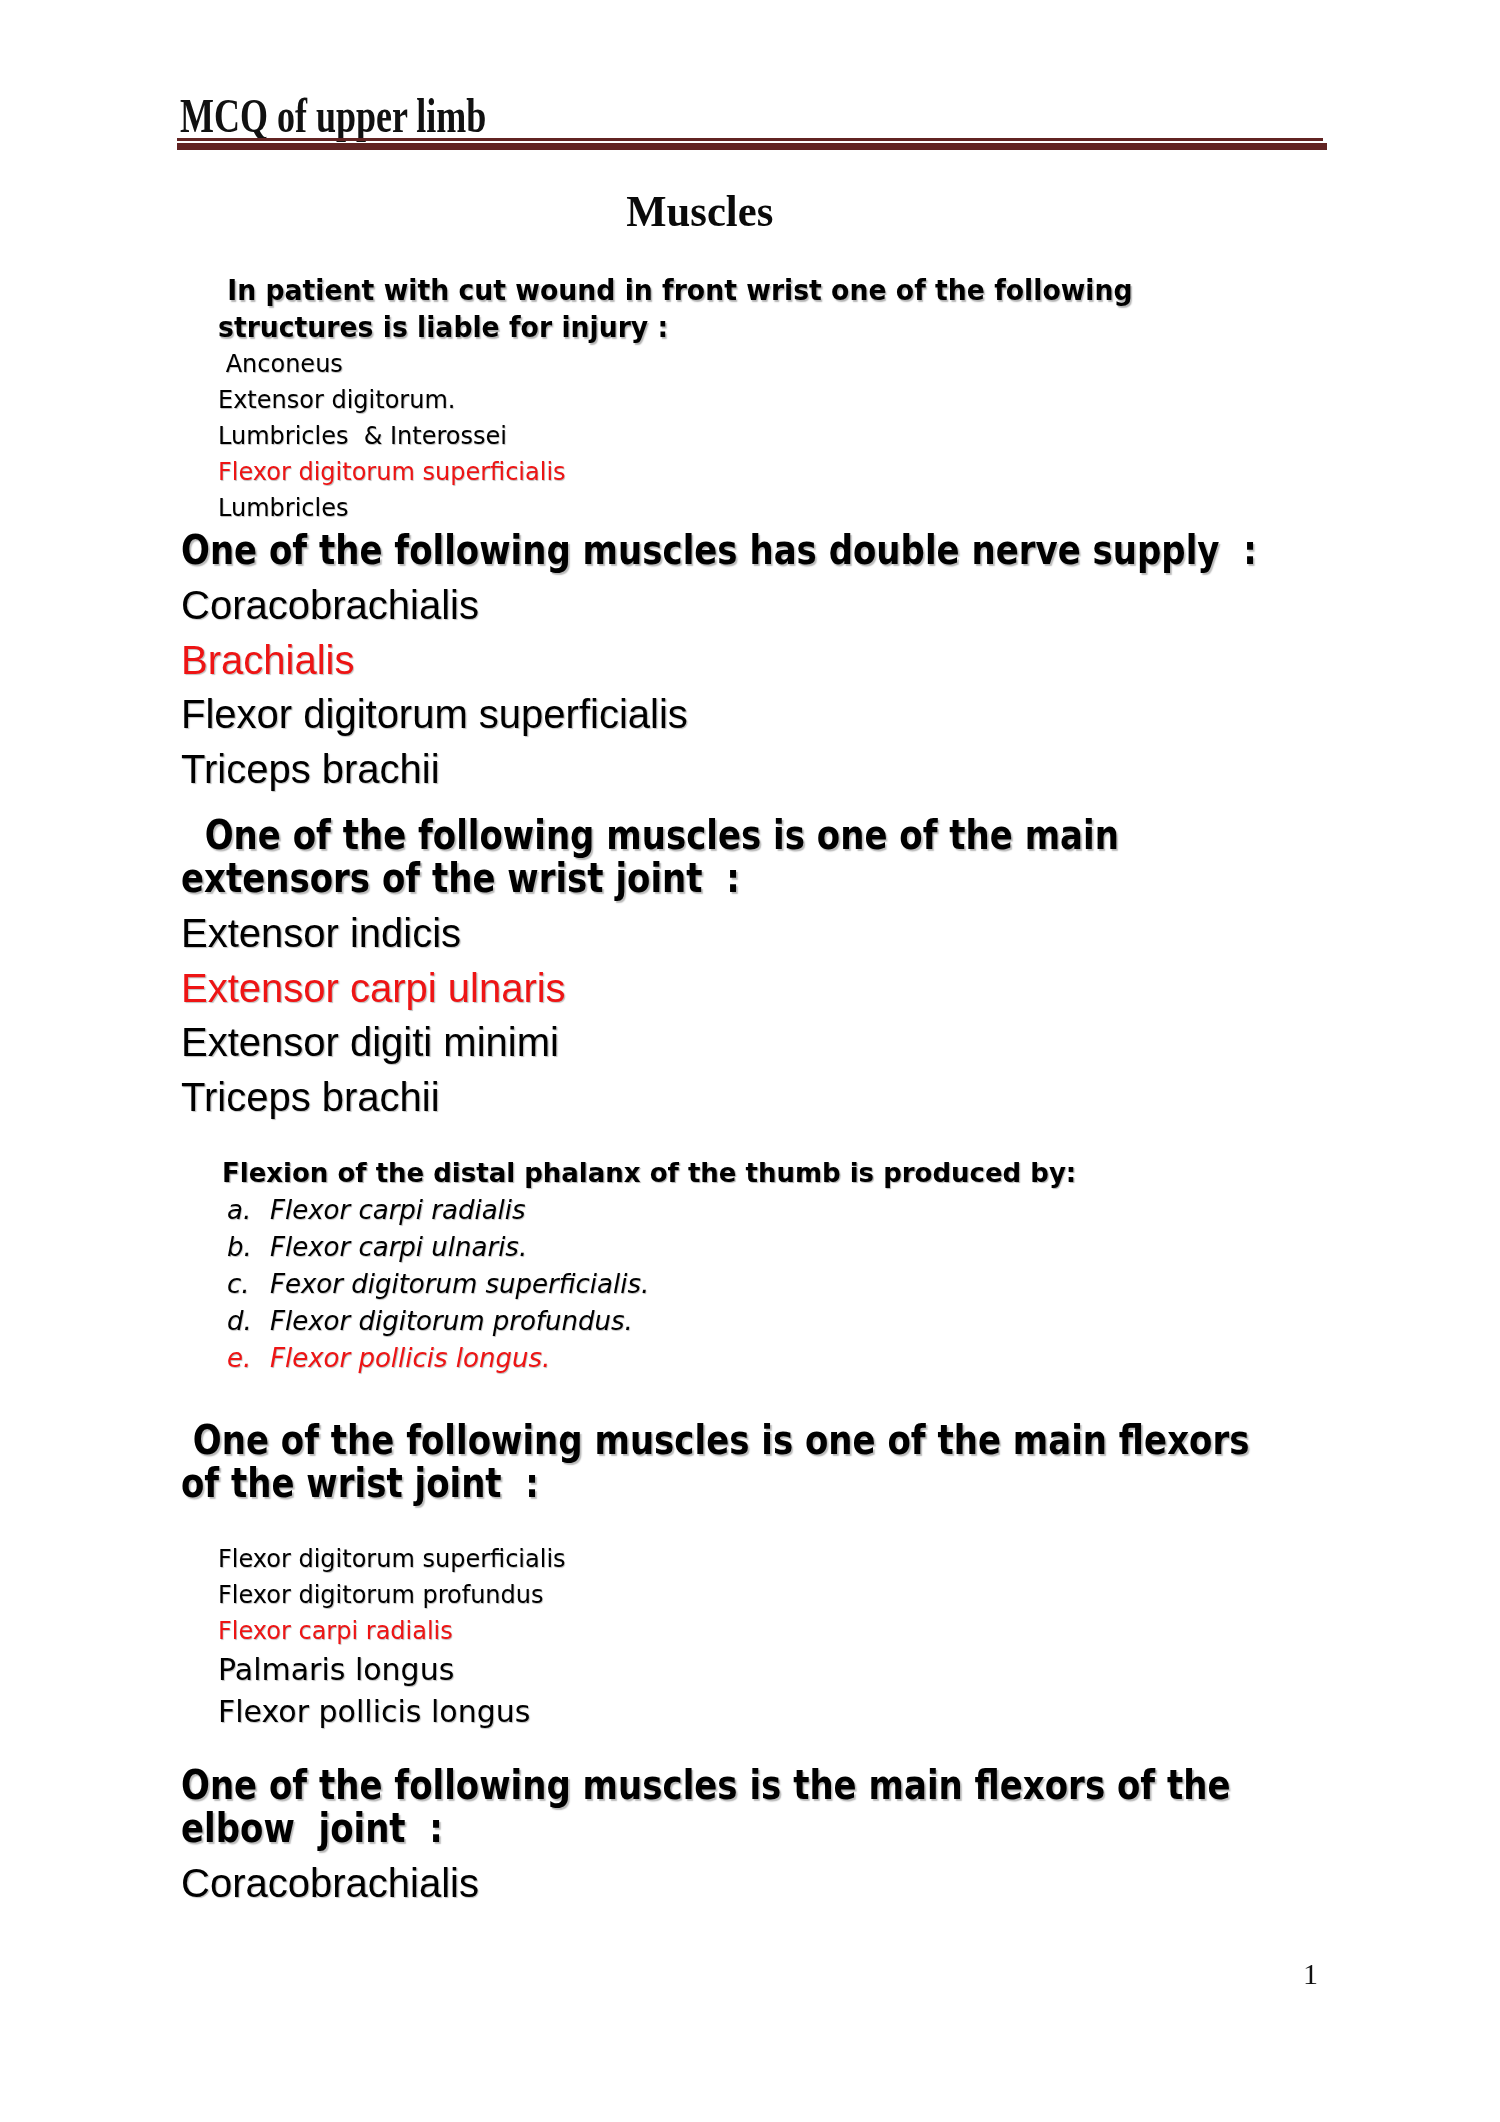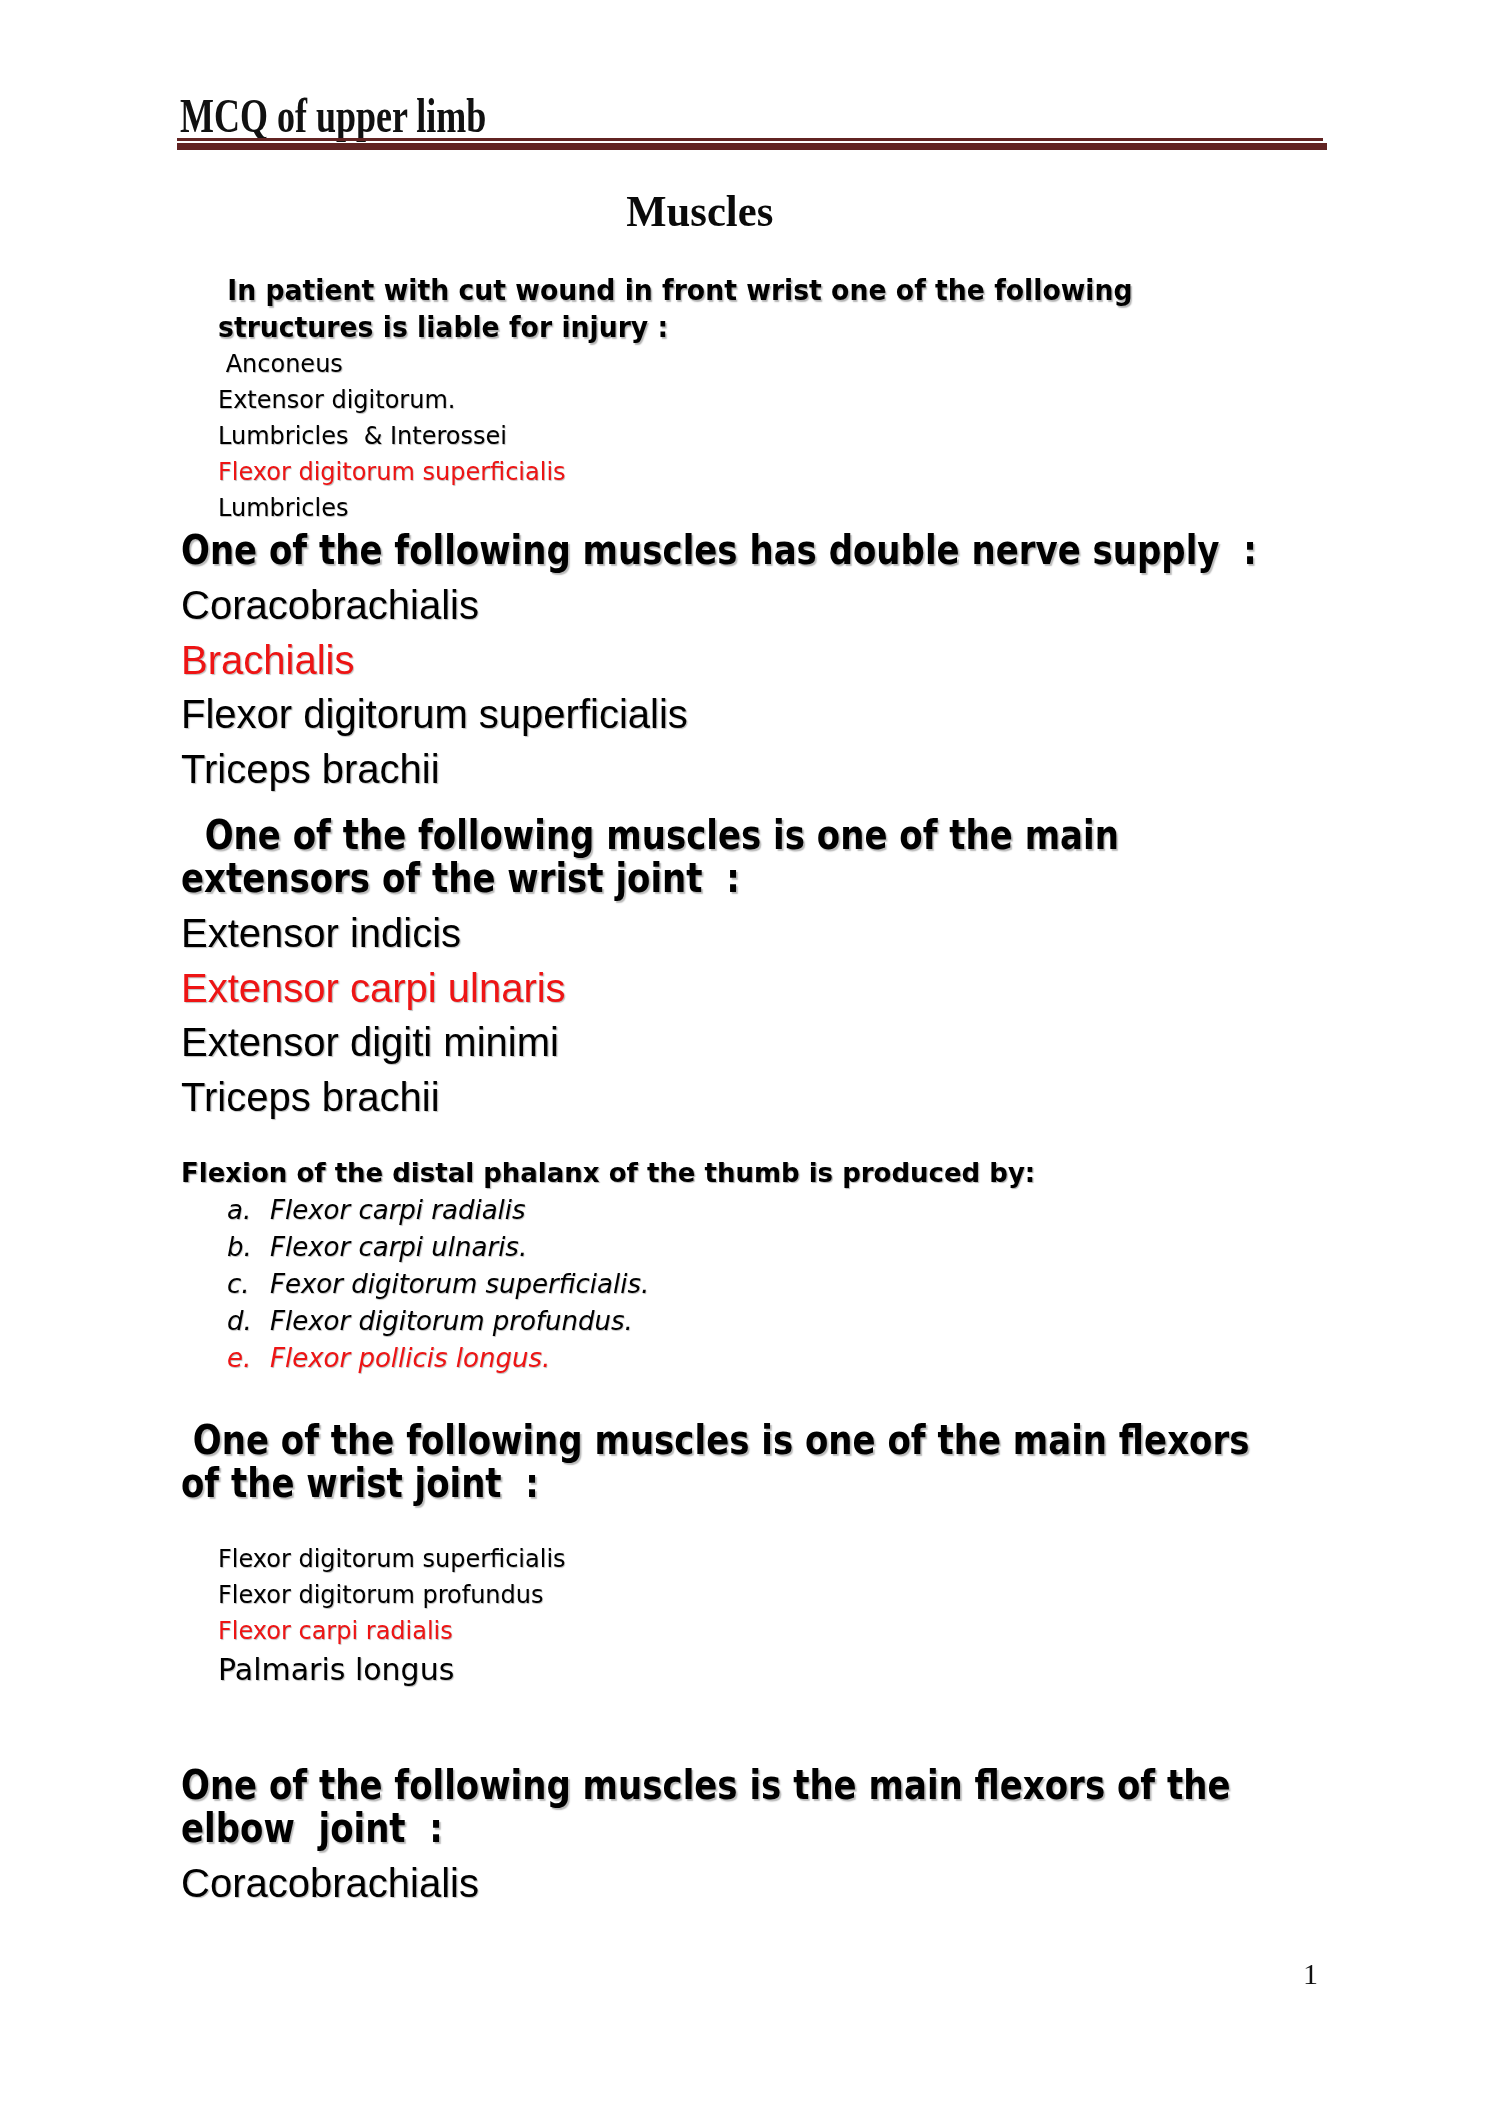--- a/index.html
+++ b/index.html
@@ -40,20 +40,21 @@
   .q-head-lg{
     font-family:"DejaVu Sans",sans-serif;font-weight:bold;
     font-size:40px;line-height:43px;white-space:pre-wrap;
     transform:scaleX(0.85);transform-origin:left top;
     text-shadow:2px 2px 1.5px rgba(0,0,0,0.28);
   }
   .q-head-md{
     font-family:"DejaVu Sans",sans-serif;font-weight:bold;
     font-size:26px;line-height:37px;white-space:pre-wrap;
     text-shadow:1.2px 1.2px 1px rgba(0,0,0,0.30);
+    margin-left:41px;
   }
   .opt{white-space:pre-wrap;}
   .opt-sm{
     font-family:"DejaVu Sans",sans-serif;
     font-size:24px;line-height:36px;
     text-shadow:0.8px 0.8px 0.8px rgba(0,0,0,0.25);
   }
   .opt-lg{
     font-family:"Liberation Sans",sans-serif;
     font-size:40px;line-height:42.5px;
@@ -125,20 +126,21 @@
 
 <div class="abs" style="left:181px;top:1419px;">
   <div class="q-head-lg"> One of the following muscles is one of the main flexors
 of the wrist joint  :</div>
   <div class="gap-line"></div>
   <div style="margin-left:37px;">
     <div class="opt opt-sm">Flexor digitorum superficialis</div>
     <div class="opt opt-sm">Flexor digitorum profundus</div>
     <div class="opt opt-sm red">Flexor carpi radialis</div>
     <div class="opt opt-md">Palmaris longus</div>
+    <div class="opt opt-md">Flexor pollicis longus</div>
   </div>
 </div>
 
 <div class="abs" style="left:181px;top:1764px;">
   <div class="q-head-lg">One of the following muscles is the main flexors of the
 elbow  joint  :</div>
   <div class="opt opt-lg">Coracobrachialis</div>
 </div>
 
 <div class="abs page-number">1</div>

